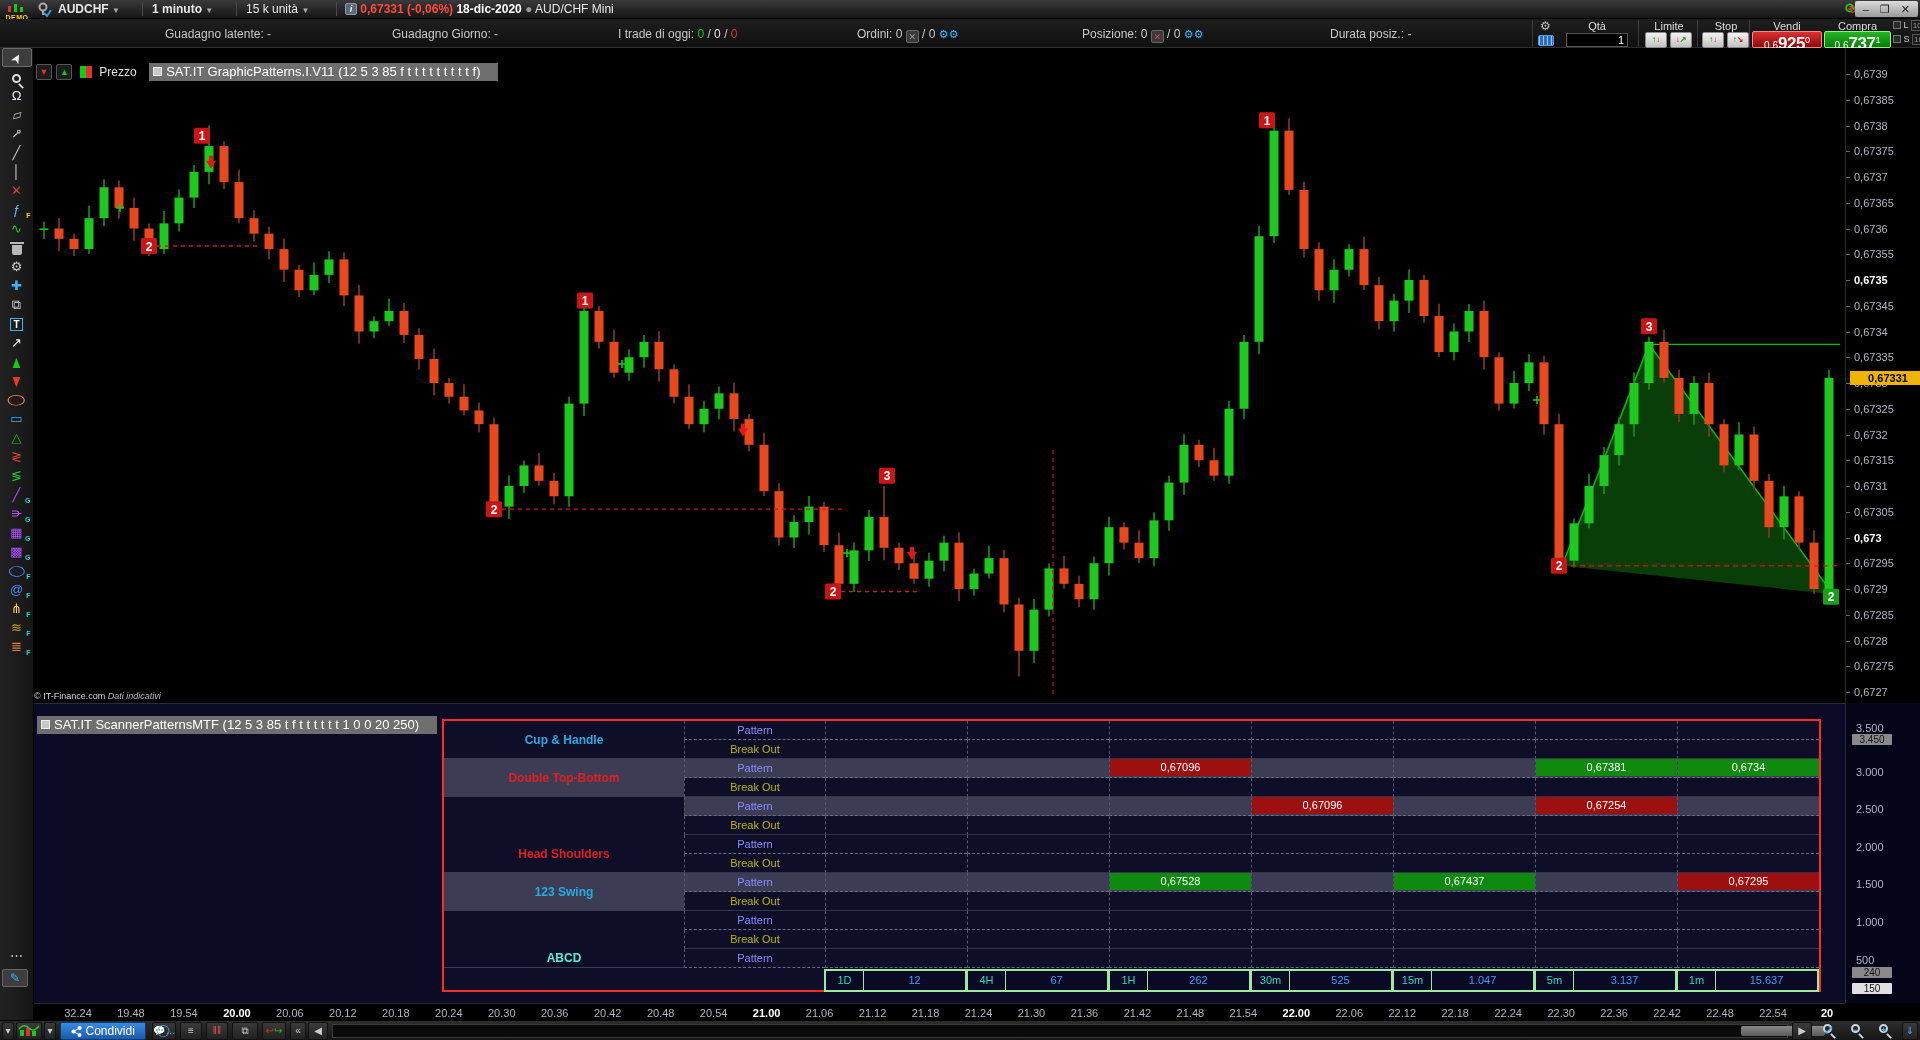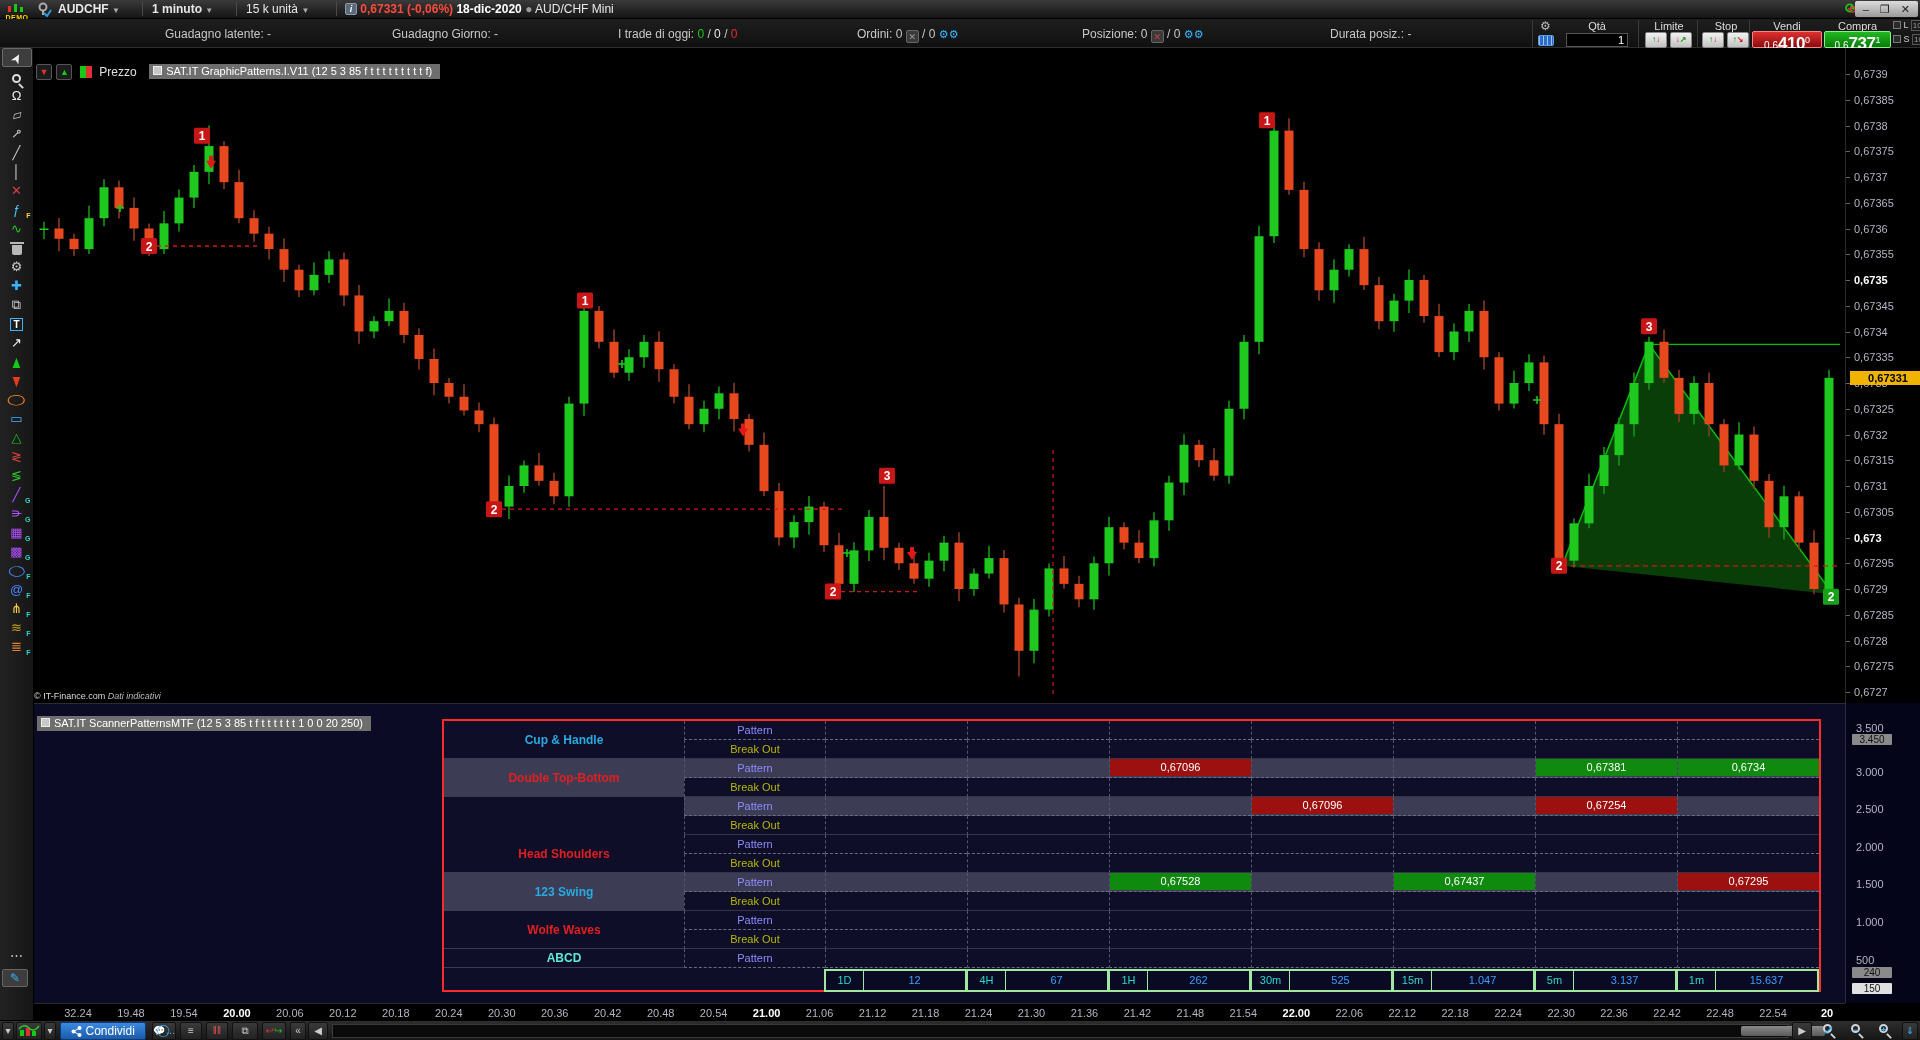--- a/index.html
+++ b/index.html
@@ -79,21 +79,21 @@
     font-size:10px; line-height:11px; font-weight:bold; }
 
   
   #chartpane { position:absolute; left:34px; top:48px; width:1811px; height:655px; background:#000; }
   #legend { position:absolute; left:2px; top:14px; height:18px; white-space:nowrap; }
   .mini-btn { display:inline-block; width:16px; height:16px; background:#1c1c1c; border:1px solid #555;
     border-radius:2px; text-align:center; font-size:9px; line-height:14px; vertical-align:middle;}
   .price-swatch { display:inline-block; width:12px; height:12px; vertical-align:middle; margin:0 3px;
     background:linear-gradient(90deg,#18c818 0 50%,#e03030 50% 100%); }
   #legend .lbl { color:#e0e0e0; font-size:12px; vertical-align:middle; margin-right:8px;}
-  .ind-tag { display:inline-block; background:#6e6e6e; color:#fff; font-size:11px; padding:1px 8px 2px 4px;
+  .ind-tag { display:inline-block; background:#6e6e6e; color:#fff; font-size:13px; padding:1px 18px 2px 4px;
     vertical-align:middle;}
   .ind-tag .cb { display:inline-block; width:9px; height:9px; background:#c8c8c8; border:1px solid #eee; margin-right:4px;}
   #copyright { position:absolute; left:0px; bottom:2px; color:#d8d8d8; font-size:9px; }
   #copyright i { color:#bbb; }
 
   #scannerpane { position:absolute; left:34px; top:703px; width:1811px; height:300px; background:#0b0b26;
      border-top:1px solid #2a2a3a; }
   #scan-label { position:absolute; left:3px; top:12px; }
 
   
@@ -228,21 +228,21 @@
   <div class="tp-head" style="left:1642px;width:54px">Limite</div>
   <div class="ord-btn" style="left:1645px"><span class="u">↑</span><span class="d">↓</span></div>
   <div class="ord-btn" style="left:1670px"><span class="d">↓</span><span class="u">↗</span></div>
   <div class="tp-sep" style="left:1697px"></div>
   <div class="tp-head" style="left:1700px;width:52px">Stop</div>
   <div class="ord-btn" style="left:1702px"><span class="u">↑</span><span class="d">↓</span></div>
   <div class="ord-btn" style="left:1727px"><span class="u">↑</span><span class="d">↘</span></div>
   <div class="tp-sep" style="left:1749px"></div>
   <div class="tp-head" style="left:1752px;width:70px">Vendi</div>
   <div class="px-btn" id="sell-btn">
-    <span class="sm">0,6</span><span class="lg">410</span><span class="sup">0</span>
+    <span class="sm">0,6</span><span class="lg">925</span><span class="sup">0</span>
   </div>
   <div class="tp-head" style="left:1824px;width:67px">Compra</div>
   <div class="px-btn" id="buy-btn">
     <span class="sm">0,6</span><span class="lg">737</span><span class="sup">1</span>
   </div>
   <div class="ls-row" style="top:1px">
     <span class="cb"></span>
     <span>L</span>
     <span class="pv">10</span>
     
@@ -707,21 +707,20 @@
         <div class="sc-val" style="background: rgb(156, 16, 16);">0,67295</div>
       </div>
       <div class="sc-cell sc-blabel rb-solid" style="grid-area: 10 / 2;">Break Out</div>
       <div class="sc-cell rb-solid" style="grid-area: 10 / 3;"></div>
       <div class="sc-cell rb-solid" style="grid-area: 10 / 4;"></div>
       <div class="sc-cell rb-solid" style="grid-area: 10 / 5;"></div>
       <div class="sc-cell rb-solid" style="grid-area: 10 / 6;"></div>
       <div class="sc-cell rb-solid" style="grid-area: 10 / 7;"></div>
       <div class="sc-cell rb-solid" style="grid-area: 10 / 8;"></div>
       <div class="sc-cell rb-solid" style="grid-area: 10 / 9;"></div>
-      <div class="sc-name" style="grid-row: 11 / span 2; color: rgb(224, 32, 32);">Wolfe Waves</div>
       <div class="sc-cell sc-plabel rb-dash" style="grid-area: 11 / 2;">Pattern</div>
       <div class="sc-cell rb-dash" style="grid-area: 11 / 3;"></div>
       <div class="sc-cell rb-dash" style="grid-area: 11 / 4;"></div>
       <div class="sc-cell rb-dash" style="grid-area: 11 / 5;"></div>
       <div class="sc-cell rb-dash" style="grid-area: 11 / 6;"></div>
       <div class="sc-cell rb-dash" style="grid-area: 11 / 7;"></div>
       <div class="sc-cell rb-dash" style="grid-area: 11 / 8;"></div>
       <div class="sc-cell rb-dash" style="grid-area: 11 / 9;"></div>
       <div class="sc-cell sc-blabel rb-solid" style="grid-area: 12 / 2;">Break Out</div>
       <div class="sc-cell rb-solid" style="grid-area: 12 / 3;"></div>

